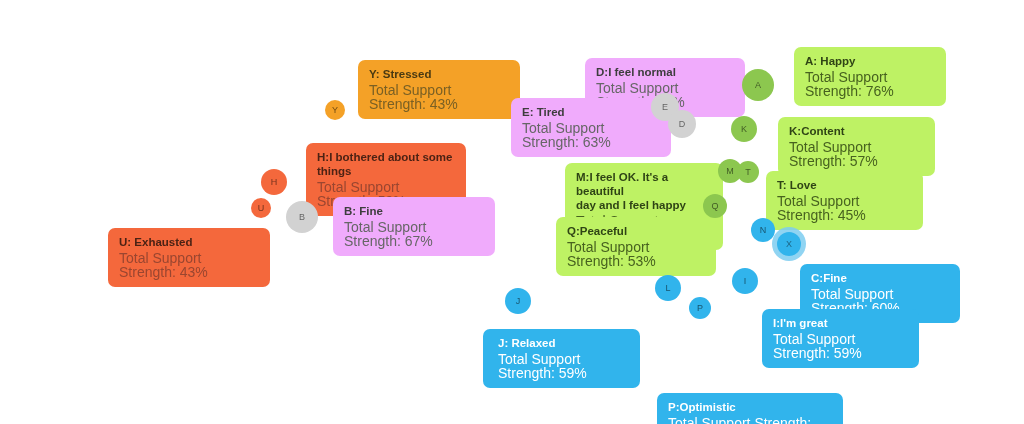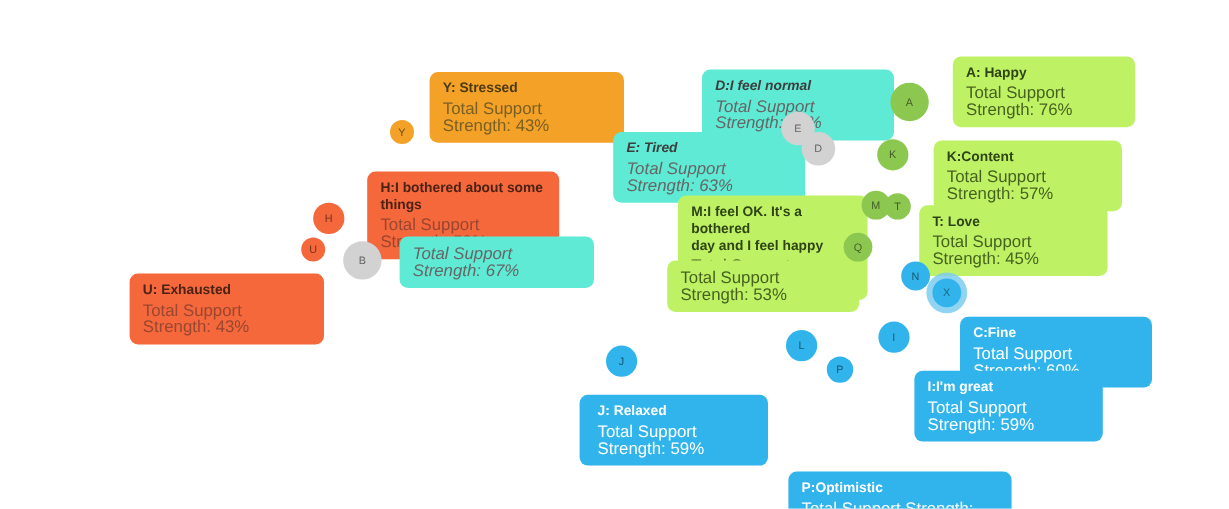--- a/index.html
+++ b/index.html
@@ -63,21 +63,21 @@
   }
   
   .t-orange  { background: #f4a127; }
   .t-orange .label-title { color: #4a3a12; }
   .t-orange .label-sub   { color: #7a6024; }
 
   .t-red     { background: #f4683c; }
   .t-red .label-title { color: #4c2214; }
   .t-red .label-sub   { color: #9a4630; }
 
-  .t-gray    { background: #5eead4; font-style: italic; }
+  .t-gray    { background: #f0abfc; }
   .t-gray .label-title { color: #3d3d3d; }
   .t-gray .label-sub   { color: #666666; }
 
   .t-green   { background: #bef264; }
   .t-green .label-title { color: #2f4415; }
   .t-green .label-sub   { color: #47621f; }
 
   .t-blue    { background: #31b4ec; }
   .t-blue .label-title { color: #ffffff; }
   .t-blue .label-sub   { color: #ffffff; }
@@ -100,48 +100,50 @@
       <div class="label-box t-red" style="left: 306px; top: 143px; width: 160px;">
         <div class="label-title">H:I bothered about some
 things</div>
         <div class="label-sub">Total Support Strength: 59%</div>
       </div>
       <div class="label-box t-red" style="left: 108px; top: 228px; width: 162px;">
         <div class="label-title">U: Exhausted</div>
         <div class="label-sub">Total Support Strength: 43%</div>
       </div>
       <div class="label-box t-gray" style="left: 333px; top: 197px; width: 162px;">
+        <div class="label-title">B: Fine</div>
         <div class="label-sub">Total Support Strength: 67%</div>
       </div>
       <div class="label-box t-gray" style="left: 585px; top: 58px; width: 160px;">
         <div class="label-title">D:I feel normal</div>
         <div class="label-sub">Total Support Strength: 63%</div>
       </div>
-      <div class="label-box t-gray" style="left: 511px; top: 110px; width: 160px;">
+      <div class="label-box t-gray" style="left: 511px; top: 98px; width: 160px;">
         <div class="label-title">E: Tired</div>
         <div class="label-sub">Total Support Strength: 63%</div>
       </div>
       <div class="label-box t-green" style="left: 794px; top: 47px; width: 152px;">
         <div class="label-title">A: Happy</div>
         <div class="label-sub">Total Support Strength: 76%</div>
       </div>
       <div class="label-box t-green" style="left: 778px; top: 117px; width: 157px;">
         <div class="label-title">K:Content</div>
         <div class="label-sub">Total Support Strength: 57%</div>
       </div>
       <div class="label-box t-green" style="left: 565px; top: 163px; width: 158px;">
-        <div class="label-title">M:I feel OK. It's a bothered
+        <div class="label-title">M:I feel OK. It's a beautiful
 day and I feel happy</div>
         <div class="label-sub">Total Support Strength: 57%</div>
       </div>
       <div class="label-box t-green" style="left: 766px; top: 171px; width: 157px;">
         <div class="label-title">T: Love</div>
         <div class="label-sub">Total Support Strength: 45%</div>
       </div>
       <div class="label-box t-green" style="left: 556px; top: 217px; width: 160px;">
+        <div class="label-title">Q:Peaceful</div>
         <div class="label-sub">Total Support Strength: 53%</div>
       </div>
       <div class="label-box t-blue" style="left: 800px; top: 264px; width: 160px;">
         <div class="label-title">C:Fine</div>
         <div class="label-sub">Total Support Strength: 60%</div>
       </div>
       <div class="label-box t-blue" style="left: 762px; top: 309px; width: 157px;">
         <div class="label-title">I:I'm great</div>
         <div class="label-sub">Total Support Strength: 59%</div>
       </div>

